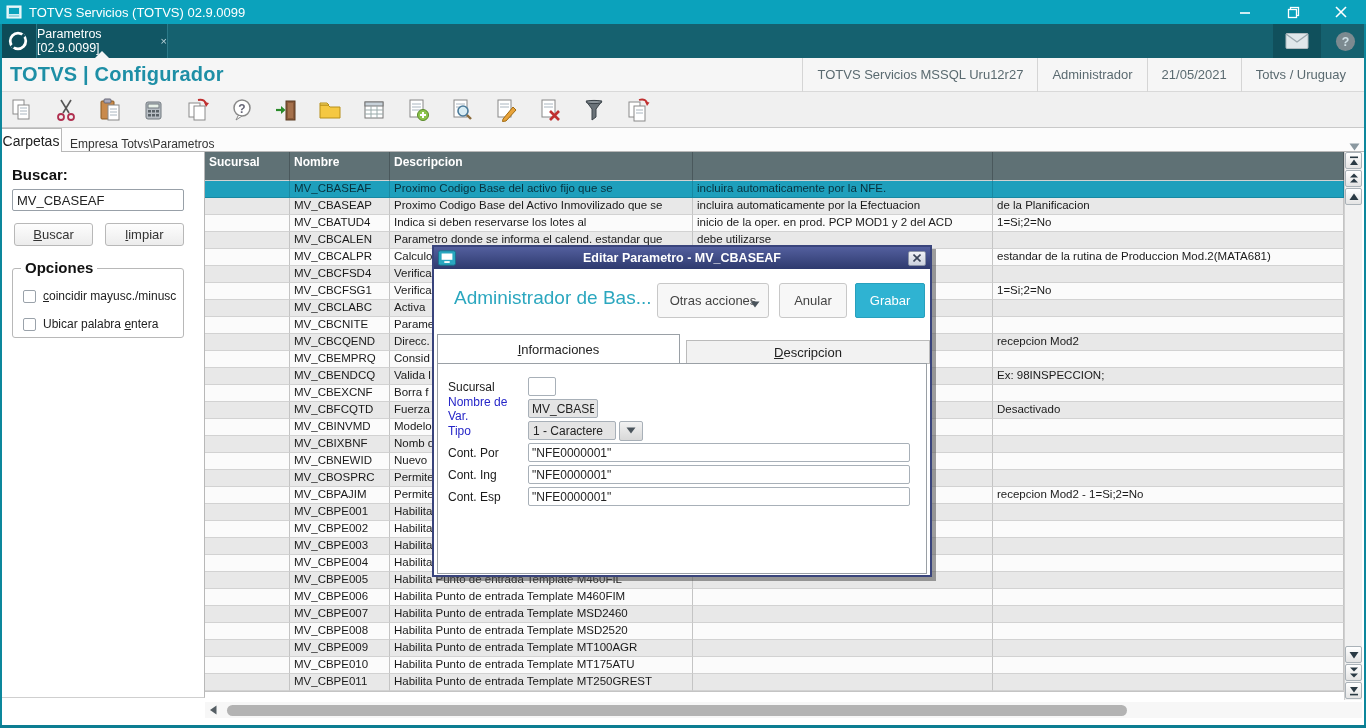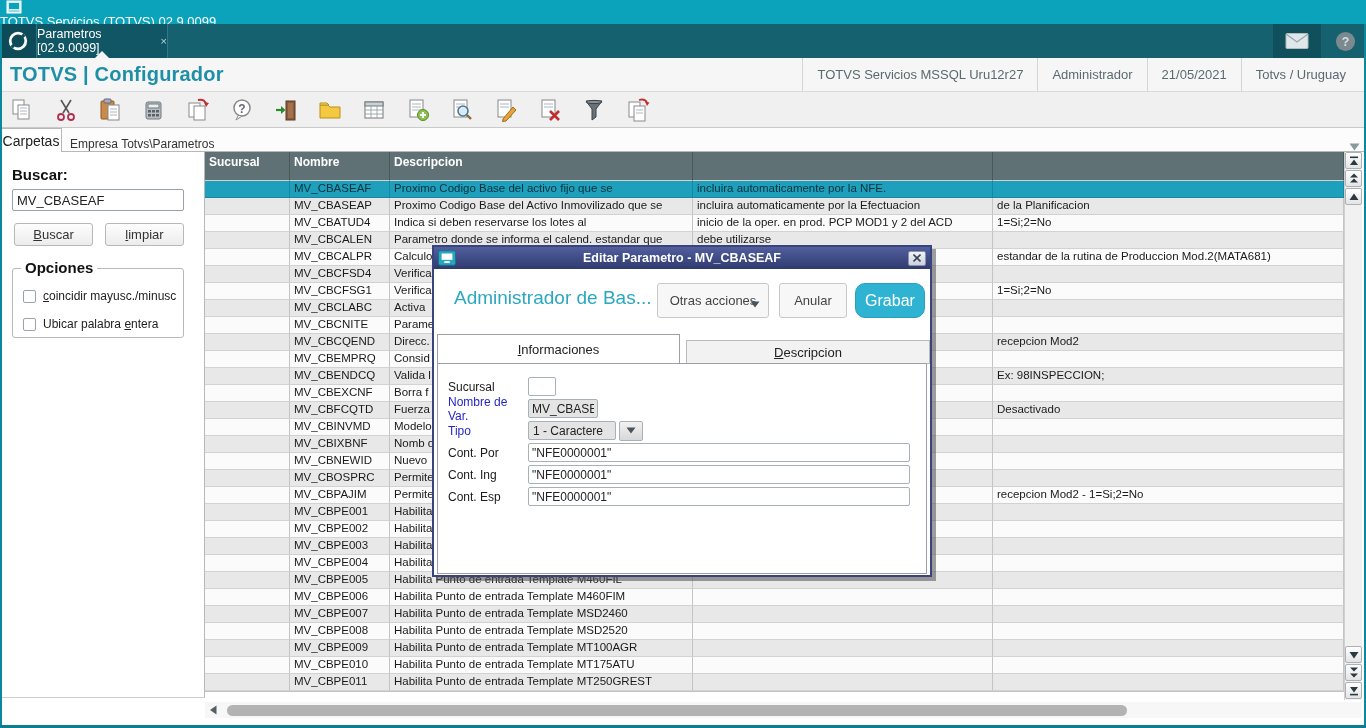--- a/index.html
+++ b/index.html
@@ -6,21 +6,21 @@
   html,body { margin:0; padding:0; }
   body {
     width:1366px; height:728px; overflow:hidden;
     font-family:"Liberation Sans", sans-serif;
     background:#ffffff; position:relative;
   }
   .window { position:absolute; inset:0; }
 
   
   .titlebar { position:absolute; left:0; top:0; right:0; height:24px; background:#0BA2BC;
-    display:flex; color:#fff; font-size:13px;flex-direction:column; }
+    display:flex; align-items:center; color:#fff; font-size:13px; }
   .titlebar .app-icon { width:16px; height:14px; margin:0 7px 0 6px; display:inline-flex; }
   .titlebar .win-controls { margin-left:auto; display:flex; align-items:center; gap:30px; margin-right:16px; }
   .winbtn { width:18px; height:16px; display:flex; align-items:center; justify-content:center; background:none; border:none; padding:0; cursor:pointer; }
 
   
   .tabbar { position:absolute; left:0; top:24px; right:0; height:34px; background:#15616F; display:flex; align-items:stretch; }
   .logo-box { width:36px; background:#0D4B58; display:flex; align-items:center; justify-content:center; }
   .app-tab { position:relative; width:132px; background:#115664; border-left:1px solid #2B7A89; border-right:1px solid #2B7A89;
     display:flex; align-items:center; justify-content:center; gap:5px; color:#fff; font-size:12.5px; cursor:pointer; }
   .app-tab .tab-close { color:#bcd6dc; font-size:11px; cursor:pointer; }
@@ -104,21 +104,21 @@
   .dlg-icon { margin-left:4px; display:flex; z-index:1; }
   .dlg-close { margin-left:auto; margin-right:4px; width:18px; height:15px; background:linear-gradient(#f0f2f6,#ccd2de);
     border:1px solid #8a93a8; border-radius:2px; display:flex; align-items:center; justify-content:center; padding:0; cursor:pointer; z-index:1; }
   .dlg-heading { position:absolute; left:20px; top:40px; color:#2BA7BF; font-size:19px; }
   .btn-other { position:absolute; left:223px; top:36px; width:112px; height:35px; background:#f7f7f7; border:1px solid #c8c8c8;
     border-radius:3px; font-size:13px; color:#444; cursor:pointer; font-family:"Liberation Sans",sans-serif; }
   .btn-other .dd-arrow { position:absolute; right:8px; bottom:6px; }
   .btn-anular { position:absolute; left:345px; top:36px; width:68px; height:35px; background:#f7f7f7; border:1px solid #c8c8c8;
     border-radius:3px; font-size:13px; color:#444; cursor:pointer; font-family:"Liberation Sans",sans-serif; }
   .btn-grabar { position:absolute; left:421px; top:36px; width:70px; height:35px; background:#2FB3D2; border:1px solid #28a0bd;
-    border-radius:10px; font-size:16px; color:#fff; cursor:pointer; font-family:"Liberation Sans",sans-serif; }
+    border-radius:2px; font-size:13px; color:#fff; cursor:pointer; font-family:"Liberation Sans",sans-serif; }
   .dlg-tab-info { position:absolute; left:3px; top:87px; width:243px; height:30px; background:#fff;
     border:1px solid #9aa0a6; border-bottom:none; font-size:13px; color:#222; display:flex; align-items:center; justify-content:center; cursor:pointer; }
   .dlg-tab-desc { position:absolute; left:252px; top:93px; width:244px; height:24px; background:#f2f2f2;
     border:1px solid #bbb; font-size:13px; color:#222; display:flex; align-items:center; justify-content:center; cursor:pointer; }
   .dlg-form { position:absolute; left:3px; top:116px; width:490px; height:211px; border:1px solid #9aa0a6; background:#fff; }
   .frow { position:absolute; left:10px; right:10px; height:19px; display:flex; align-items:center; }
   .flabel { width:80px; font-size:12px; color:#1a1a1a; flex:none; }
   .flabel.blue { color:#2626c8; }
   .fin { height:19px; border:1px solid #a8b0b8; border-radius:2px; font-size:12px; padding:0 3px;
     font-family:"Liberation Sans",sans-serif; color:#222; background:#fff; }

